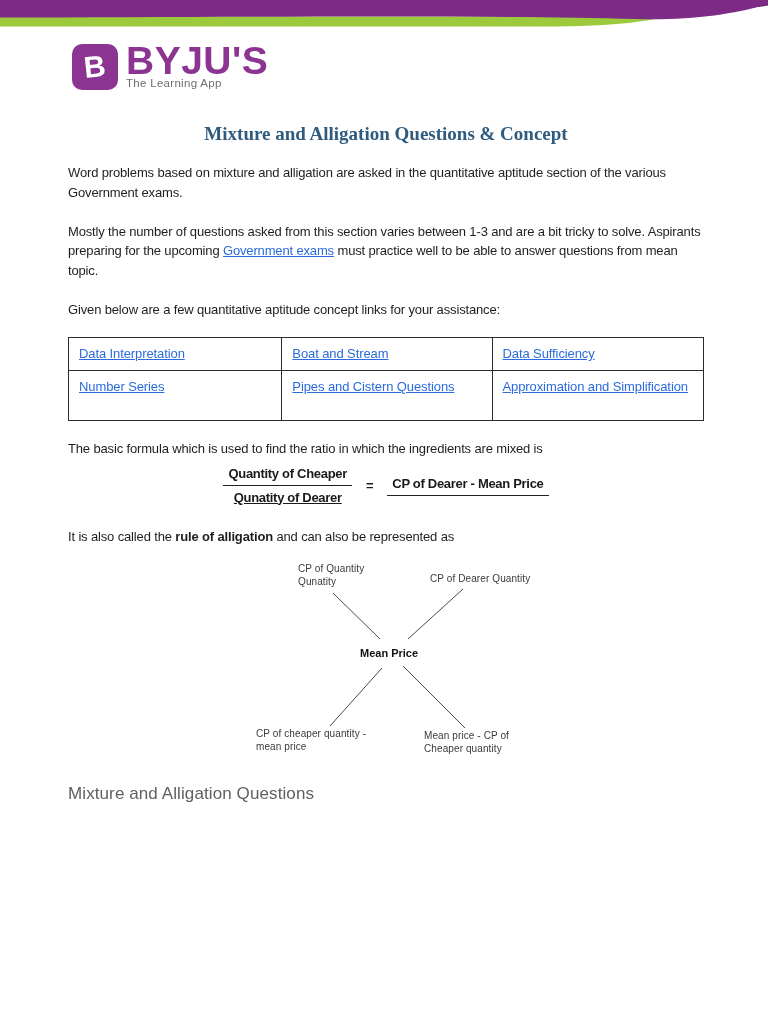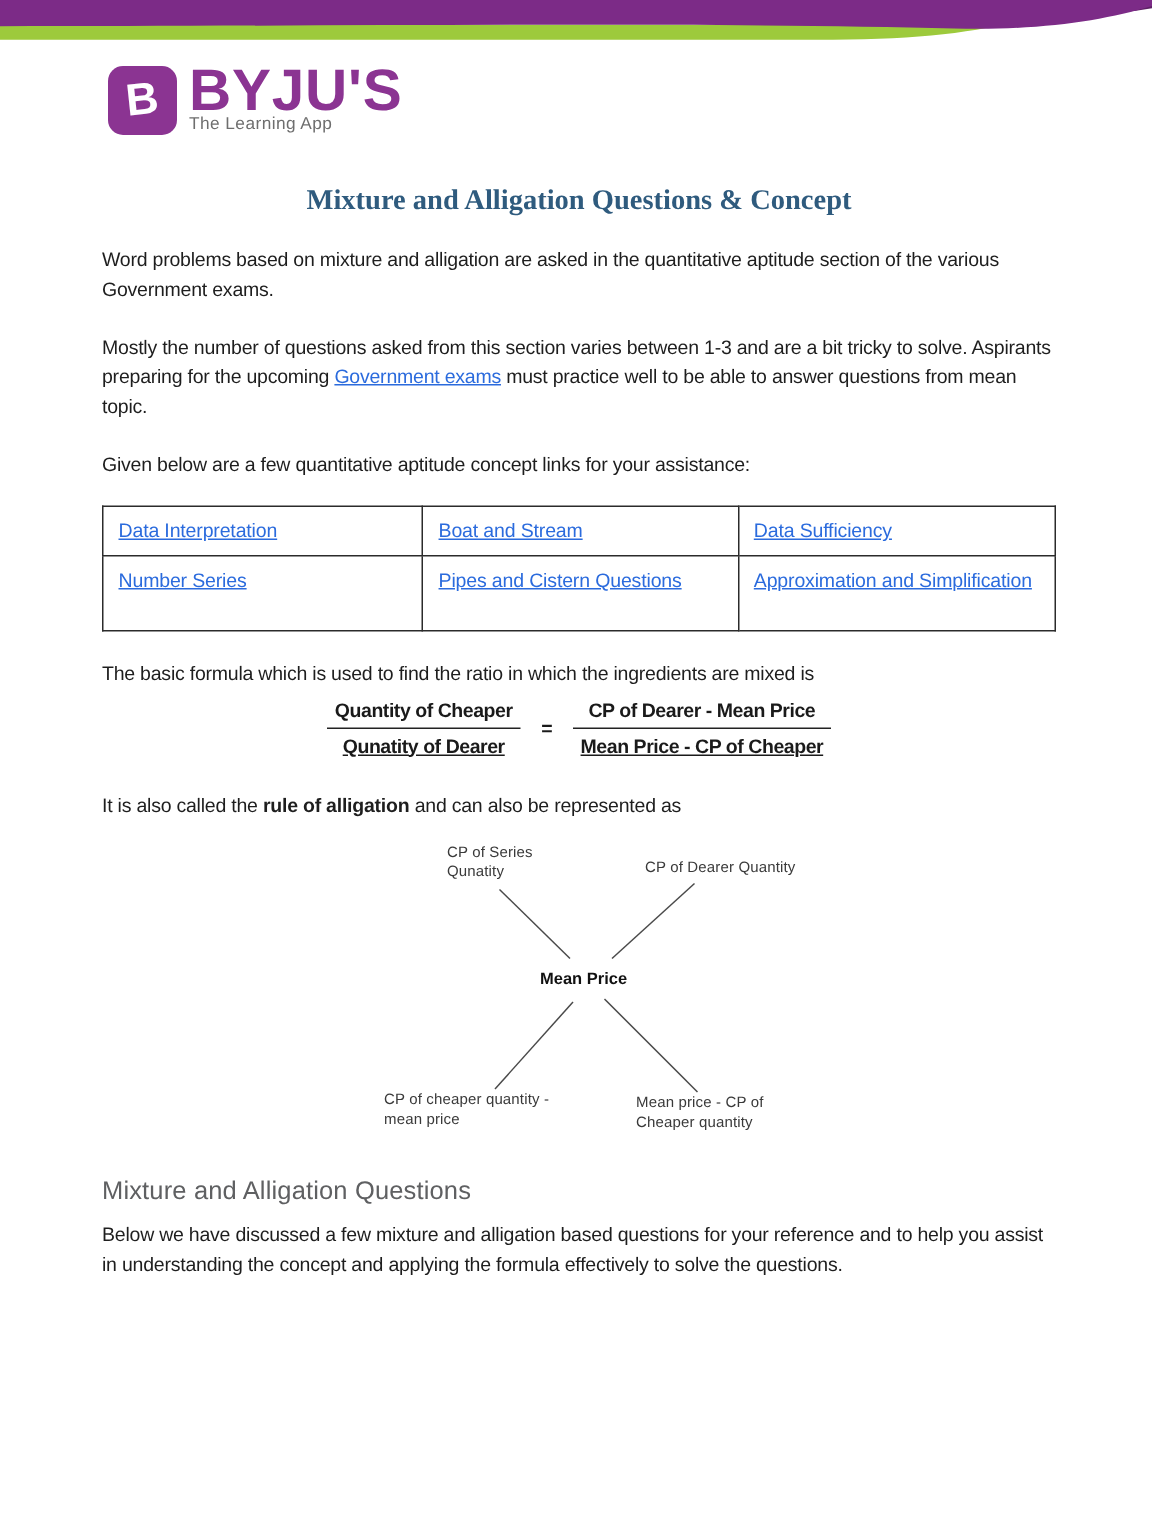--- a/index.html
+++ b/index.html
@@ -128,49 +128,47 @@
     <p class="body-text">The basic formula which is used to find the ratio in which the ingredients are mixed is</p>
 
     <div class="formula-row">
       <div class="frac">
         <div class="num">Quantity of Cheaper</div>
         <div class="den">Qunatity of Dearer</div>
       </div>
       <div class="equals">=</div>
       <div class="frac">
         <div class="num">CP of Dearer - Mean Price</div>
-        <div class="den">Mean Price - CP of Cheaper</div>
       </div>
     </div>
 
     <p class="body-text after-formula"><span>It is also called the </span><b>rule of alligation</b><span> and can also be represented as</span></p>
 
     <div class="diagram">
       <svg width="636" height="212" viewBox="0 0 636 212" aria-hidden="true">
         <line x1="265" y1="39" x2="312" y2="85" stroke="#4a4a4a" stroke-width="1"></line>
         <line x1="395" y1="35" x2="340" y2="85" stroke="#4a4a4a" stroke-width="1"></line>
         <line x1="314" y1="114" x2="262" y2="172" stroke="#4a4a4a" stroke-width="1"></line>
         <line x1="335" y1="112" x2="397" y2="174" stroke="#4a4a4a" stroke-width="1"></line>
       </svg>
       <div class="dlabel" style="left:230px; top:8px;">
-        <div>CP of Series</div>
+        <div>CP of Quantity</div>
         <div>Qunatity</div>
       </div>
       <div class="dlabel" style="left:362px; top:18px;">CP of Dearer Quantity</div>
       <div class="dcenter" style="left:292px; top:93px;">Mean Price</div>
       <div class="dlabel" style="left:188px; top:173px;">
         <div>CP of cheaper quantity -</div>
         <div>mean price</div>
       </div>
       <div class="dlabel" style="left:356px; top:175px;">
         <div>Mean price - CP of</div>
         <div>Cheaper quantity</div>
       </div>
     </div>
 
     <div class="section-heading">Mixture and Alligation Questions</div>
 
-    <p class="body-text after-heading">Below we have discussed a few mixture and alligation based questions for your reference and to help you assist in understanding the concept and applying the formula effectively to solve the questions.</p>
 
   </div>
 
 
 </div>
 
 </body></html>

